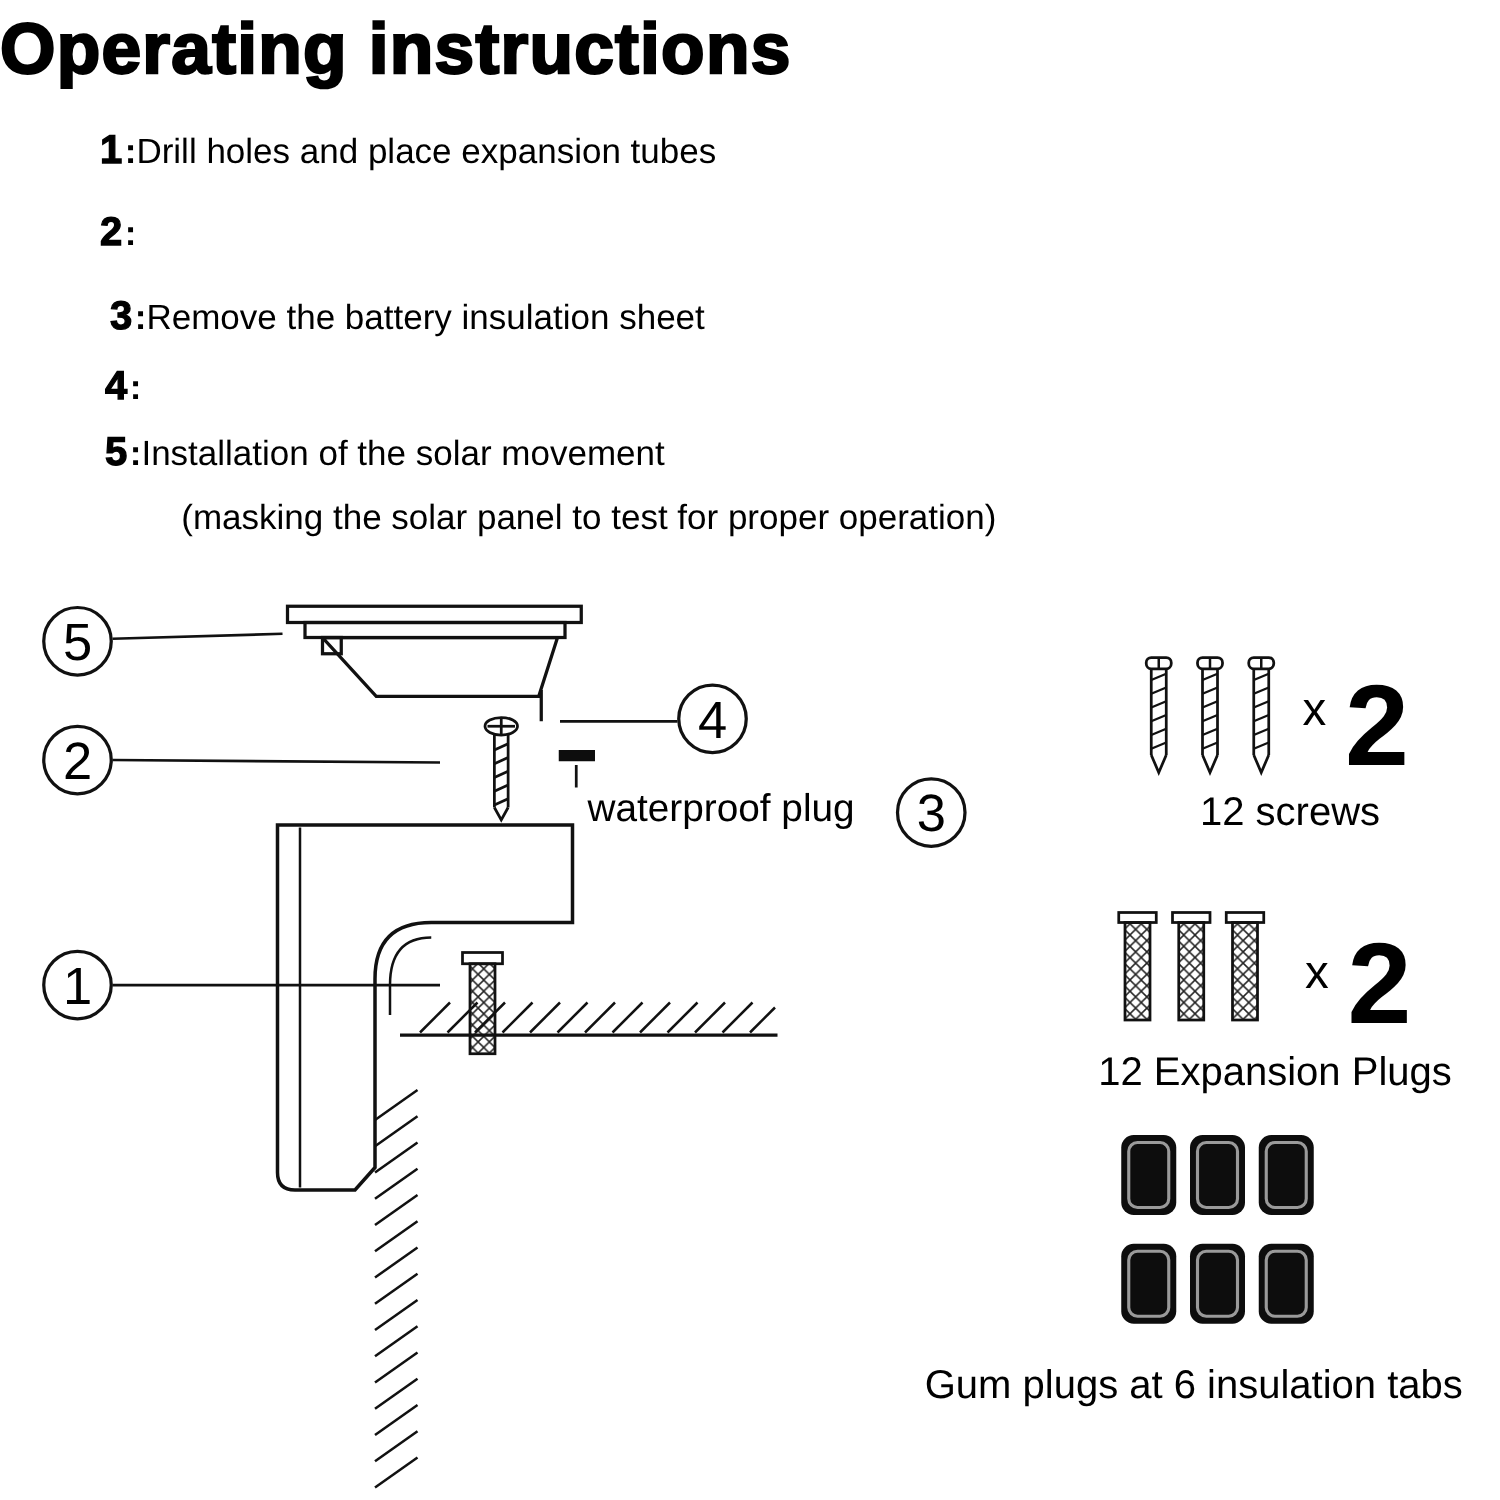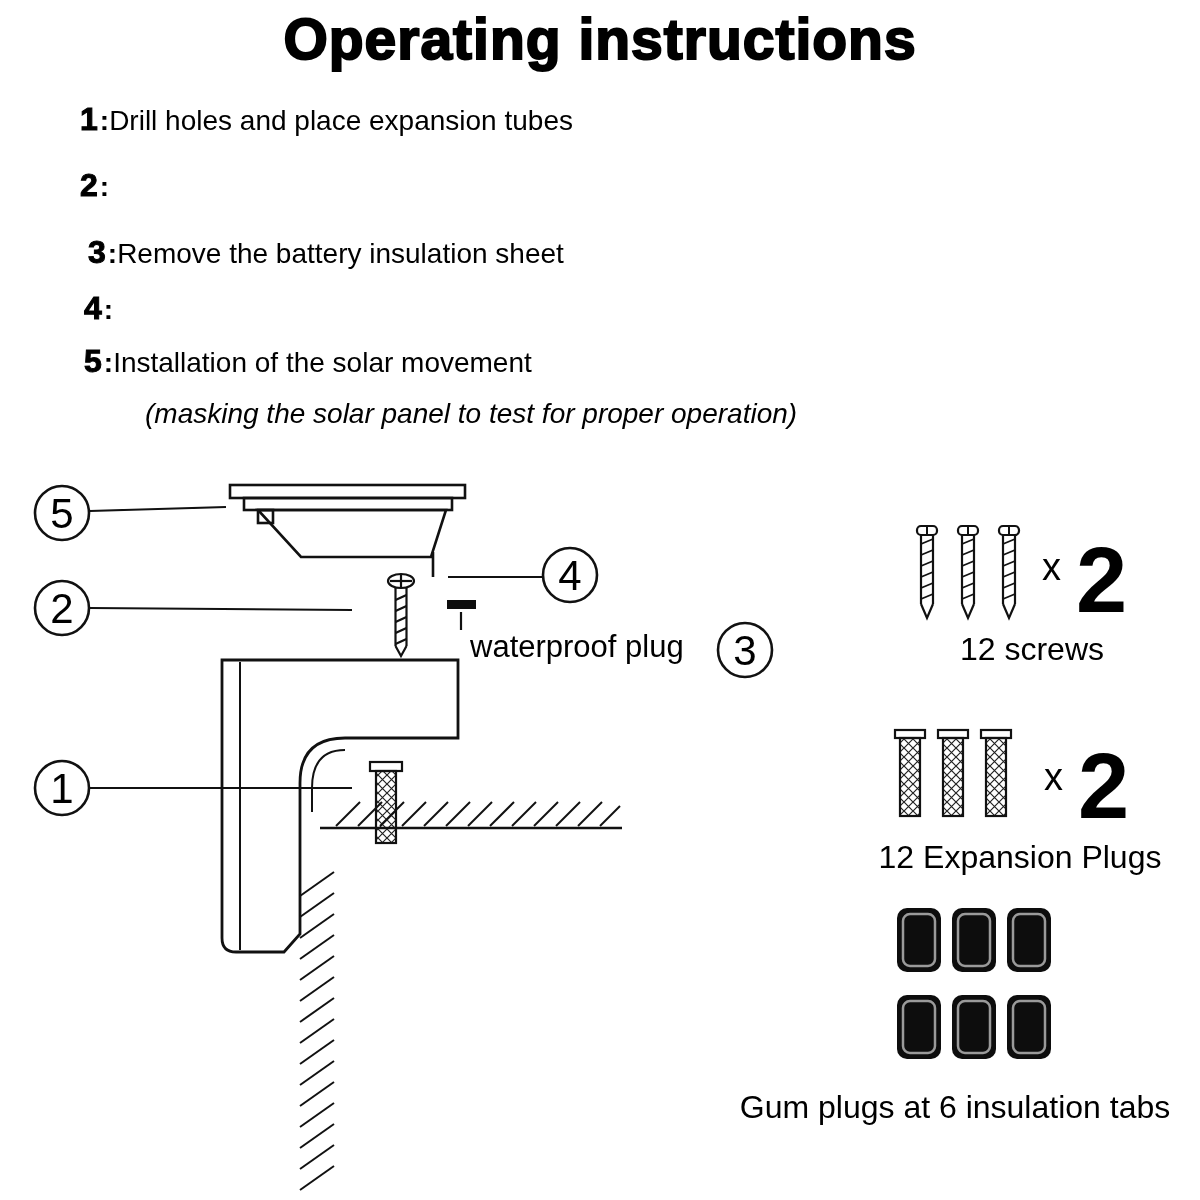--- a/index.html
+++ b/index.html
@@ -1,38 +1,38 @@
 <!DOCTYPE html>
 <html><head>
 <meta charset="utf-8">
 <style>
   html,body{margin:0;padding:0;}
   body{
     width:1200px;height:1200px;position:relative;background:#ffffff;
     font-family:"Liberation Sans", sans-serif;color:#000;overflow:hidden;
   }
   .title{
-    position:absolute;top:6px;left:0;width:1200px;text-align:center;
+    position:absolute;top:6px;left:0;width:1200px;text-align:left;
     font-size:57px;font-weight:bold;letter-spacing:1px;
     -webkit-text-stroke:2px #000;
   }
   .step{
     position:absolute;display:flex;align-items:baseline;white-space:nowrap;
   }
   .step .num{
     font-size:32px;font-weight:bold;-webkit-text-stroke:1px #000;
   }
   .step .colon{
     font-size:28px;font-weight:bold;margin-left:2px;
   }
   .step .txt{
     font-size:28px;
   }
   .note{
-    position:absolute;left:145px;top:398px;font-size:28px;white-space:nowrap;font-style:italic;
+    position:absolute;left:145px;top:398px;font-size:28px;white-space:nowrap;
   }
   #step-1{left:80px;top:101px;}
   #step-2{left:80px;top:167px;}
   #step-3{left:88px;top:234px;}
   #step-4{left:84px;top:290px;}
   #step-5{left:84px;top:343px;}
   svg{position:absolute;left:0;top:460px;}
   svg text{font-family:"Liberation Sans", sans-serif;fill:#000;}
   .diagram-stroke{stroke:#111;fill:none;}
 </style>

